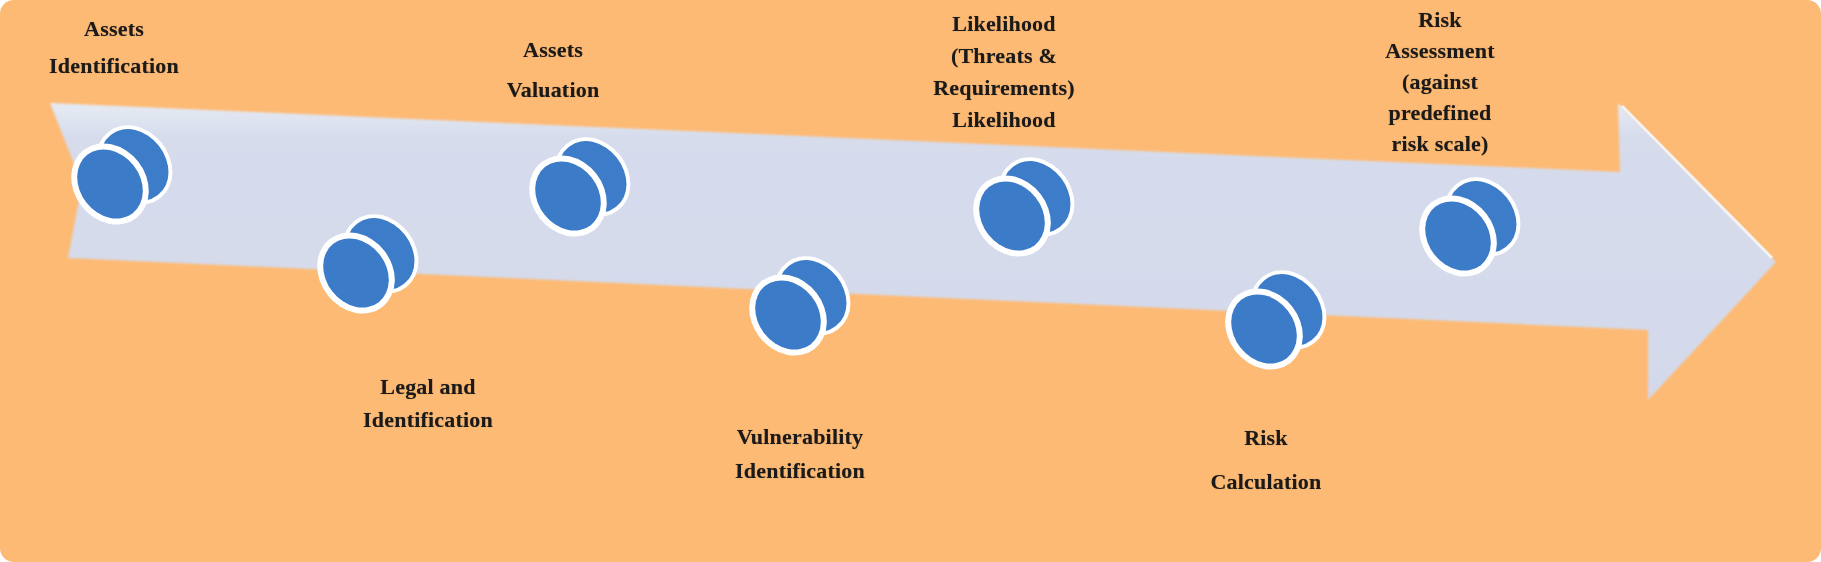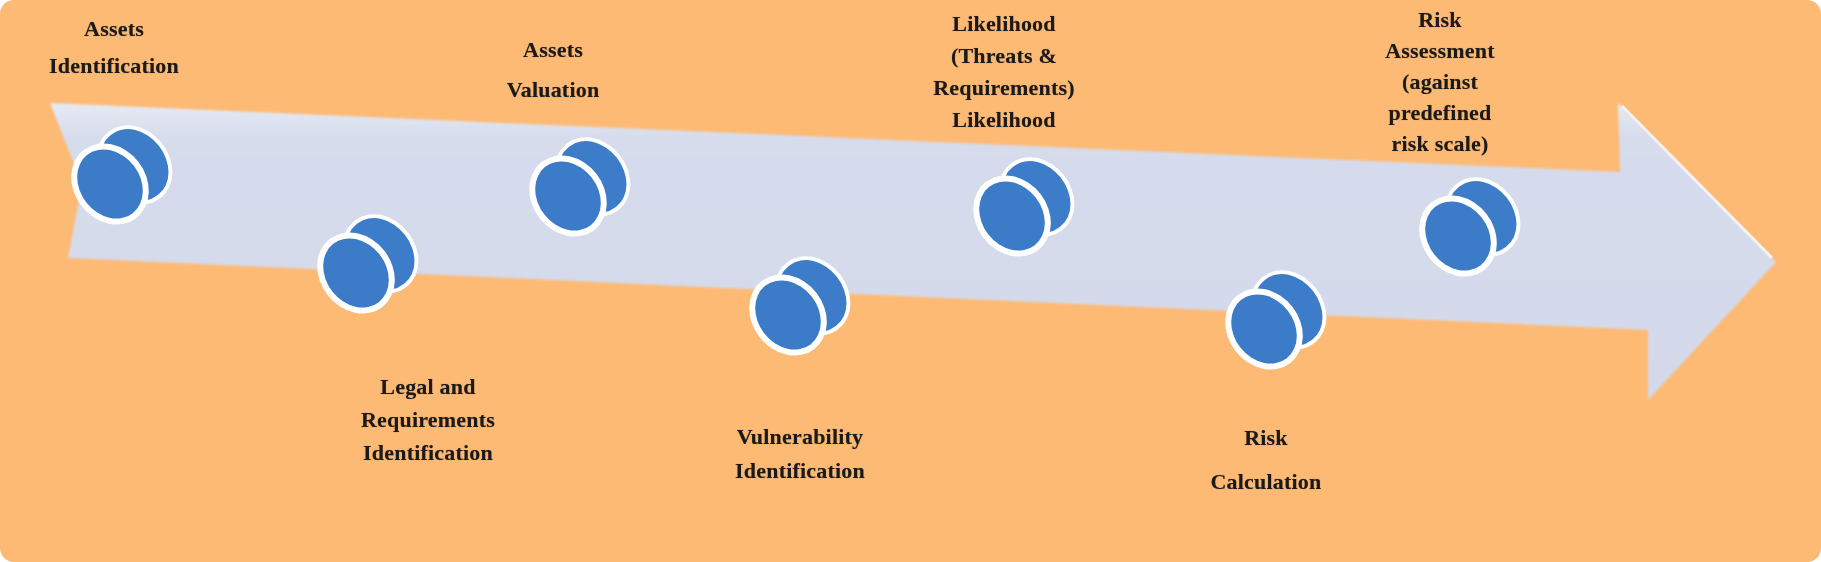--- a/index.html
+++ b/index.html
@@ -109,21 +109,20 @@
     </g>
   </svg>
 
   <div class="step-label" style="left:114px; top:10px; line-height:37px;">
     <span class="line">Assets</span>
     <span class="line">Identification</span>
   </div>
 
   <div class="step-label" style="left:380px; top:370px; line-height:33px;margin-left:48px;">
     <span class="line">Legal and</span>
-    <span class="line">Requirements</span>
     <span class="line">Identification</span>
   </div>
 
   <div class="step-label" style="left:553px; top:30px; line-height:40px;">
     <span class="line">Assets</span>
     <span class="line">Valuation</span>
   </div>
 
   <div class="step-label" style="left:800px; top:420px; line-height:34px;">
     <span class="line">Vulnerability</span>

